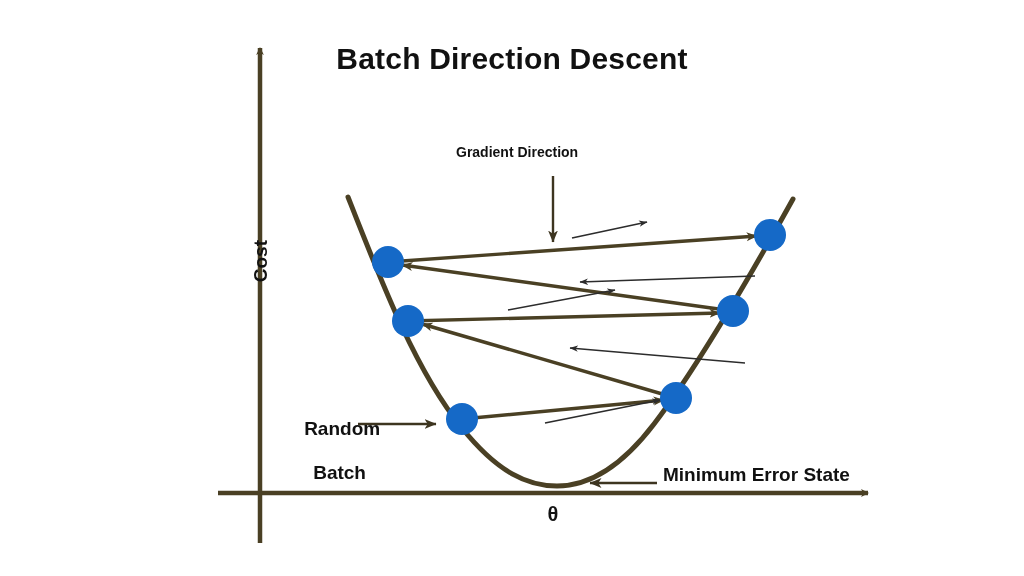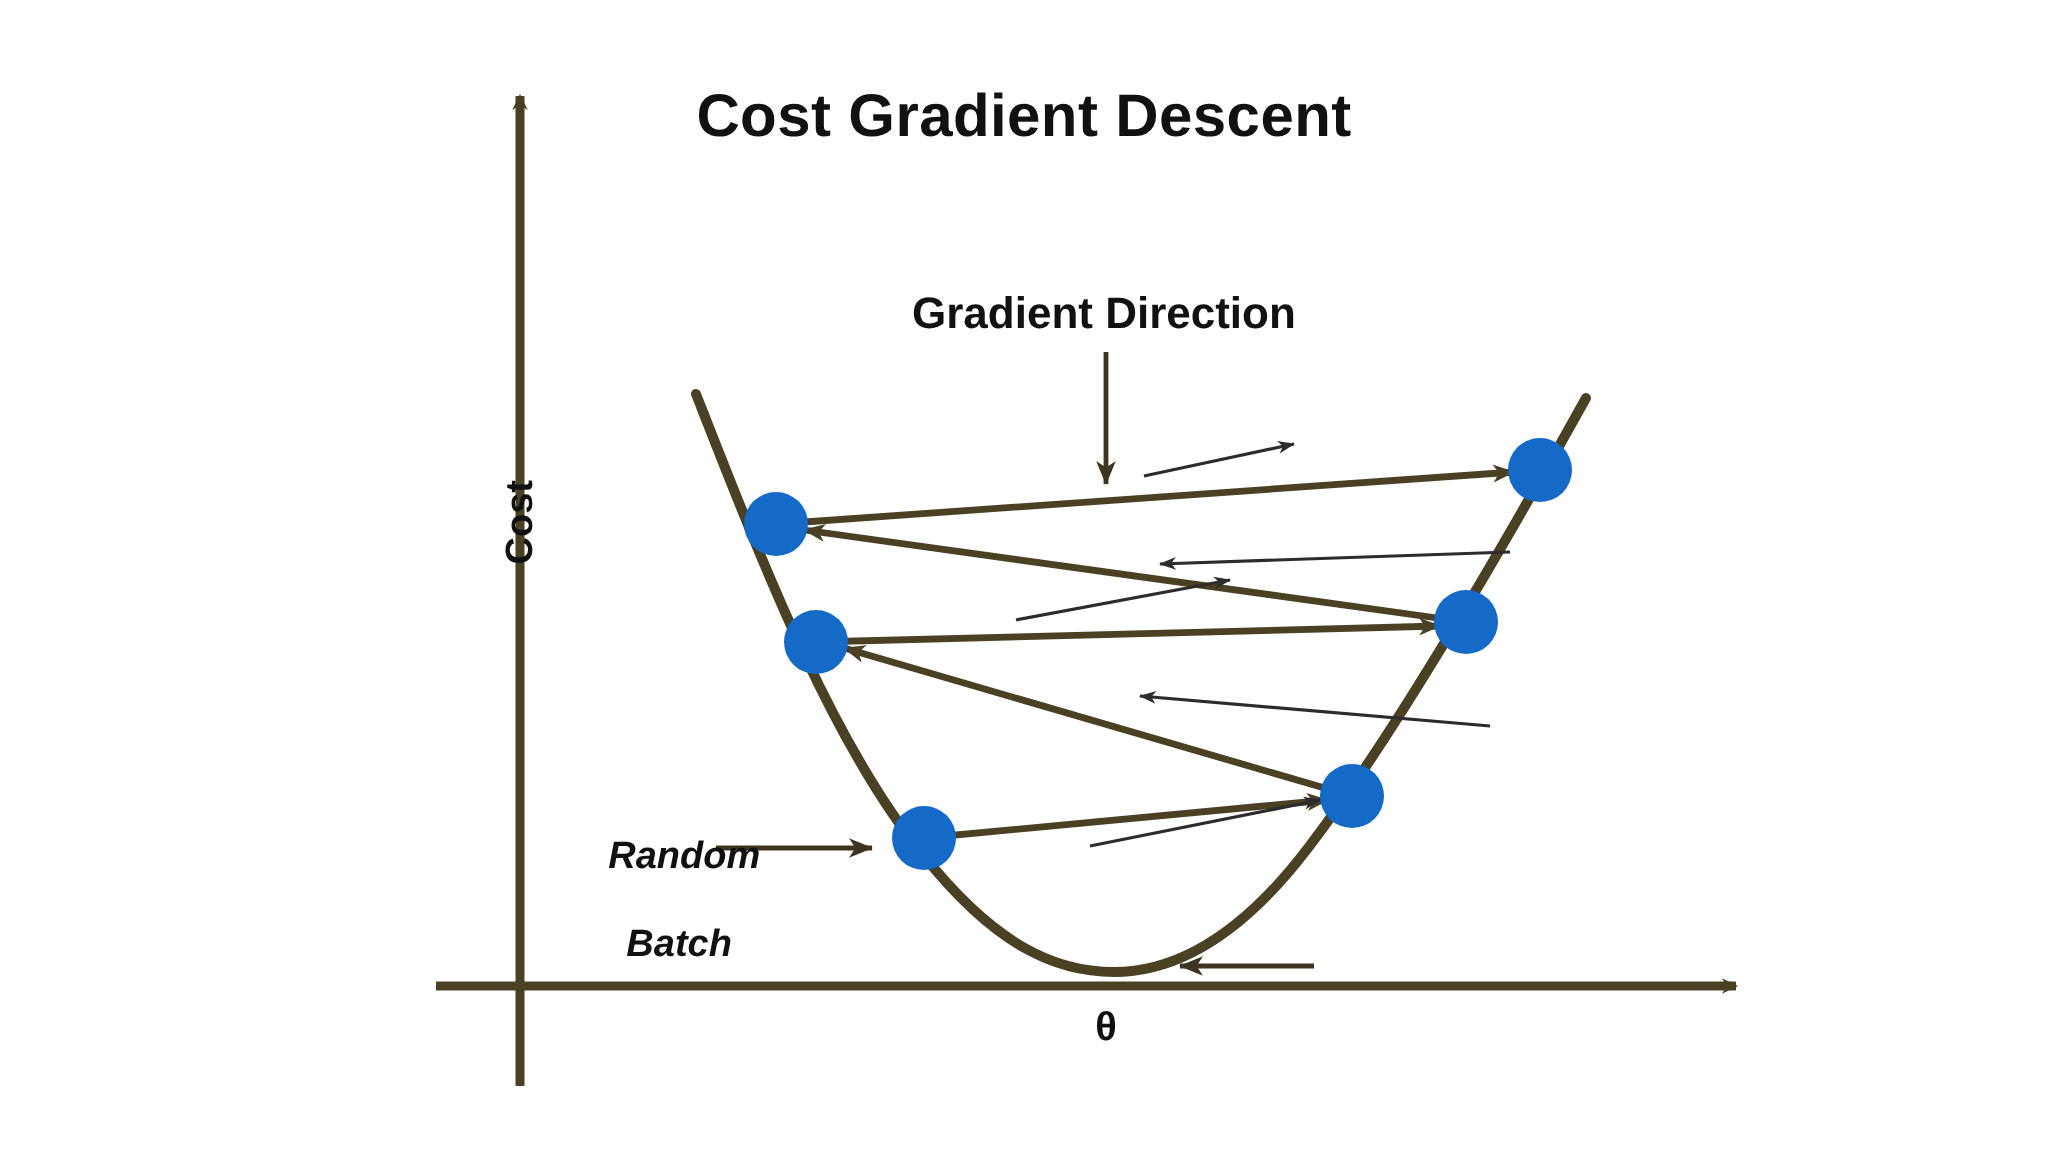--- a/index.html
+++ b/index.html
@@ -35,29 +35,28 @@
     left: 0;
     top: 42px;
     width: 1024px;
     text-align: center;
     font-size: 30px;
     letter-spacing: 0.2px;
   }
   #label-gradient-direction {
     left: 456px;
     top: 144px;
-    font-size: 22px;
+    font-size: 14px;
   }
   #label-random-state {
     left: 283px;
     top: 396px;
     font-size: 19px;
     text-align: center;
     width: 92px;
-    font-style: italic;
   }
   #label-minimum-error {
     left: 663px;
     top: 464px;
     font-size: 19px;
   }
   #label-ylabel {
     left: 206px;
     top: 240px;
     font-size: 19px;
@@ -134,29 +133,30 @@
     <g>
       <circle cx="462" cy="419" r="16" fill="#1569c7"></circle>
       <circle cx="676" cy="398" r="16" fill="#1569c7"></circle>
       <circle cx="408" cy="321" r="16" fill="#1569c7"></circle>
       <circle cx="733" cy="311" r="16" fill="#1569c7"></circle>
       <circle cx="388" cy="262" r="16" fill="#1569c7"></circle>
       <circle cx="770" cy="235" r="16" fill="#1569c7"></circle>
     </g>
   </svg>
 
-  <div class="lbl" id="chart-title">Cost Gradient Descent</div>
+  <div class="lbl" id="chart-title">Batch Direction Descent</div>
 
   <div class="lbl" id="label-gradient-direction">Gradient Direction</div>
 
   <div class="lbl" id="label-random-state">
     <span>Random</span><br>
     <span>Batch</span>
   </div>
 
+  <div class="lbl" id="label-minimum-error">Minimum Error State</div>
 
   <div class="lbl" id="label-ylabel">
     <span id="label-ylabel-inner">Cost</span>
   </div>
 
   <div class="lbl" id="label-xlabel">θ</div>
 
 </div>
 
 </body></html>

